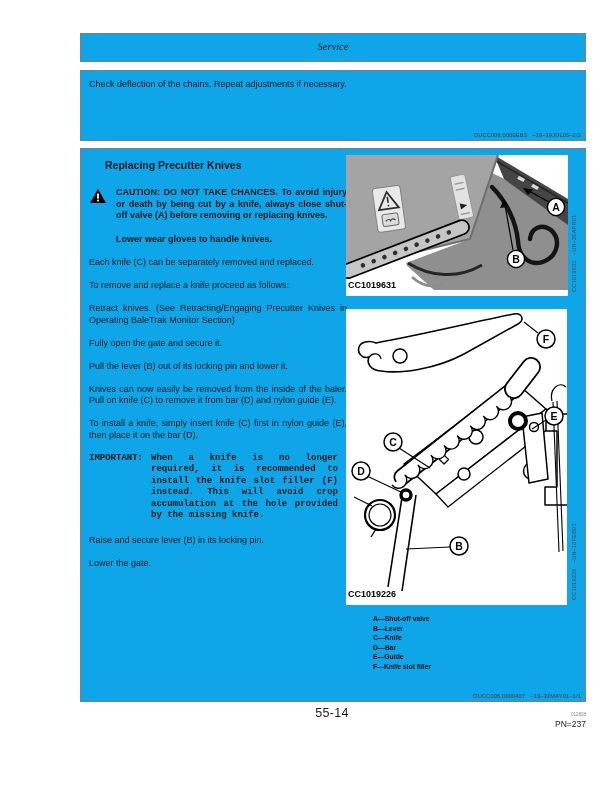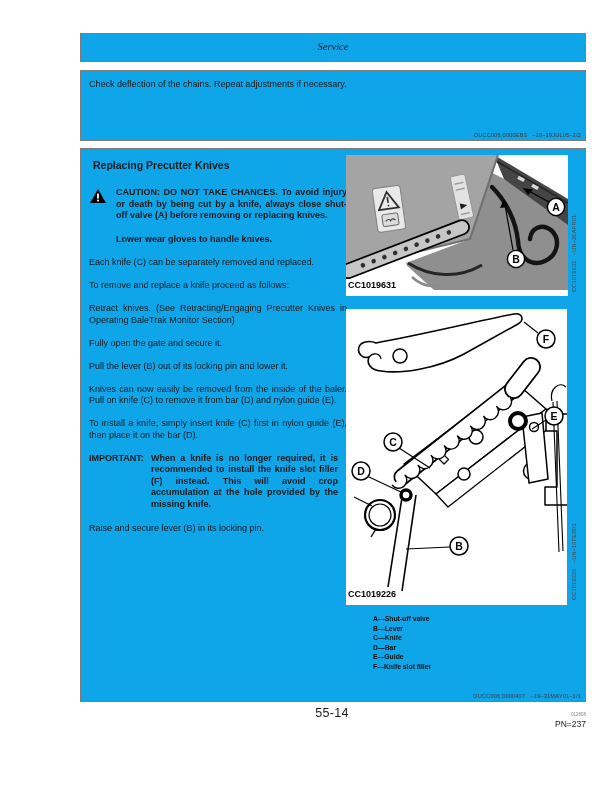--- a/index.html
+++ b/index.html
@@ -7,26 +7,26 @@
         font-family:"Liberation Sans",sans-serif;color:#1a1a1a;overflow:hidden;}
   .box{position:absolute;left:80px;width:504px;border:1px solid #7d7d7d;background:#0ea5e9;}
   .header-box{top:33px;height:27px;}
   .header-title{position:absolute;left:0;right:0;top:7px;text-align:center;
         font-family:"Liberation Serif",serif;font-style:italic;font-size:10.5px;color:#222;}
   .chains-box{top:70px;height:69px;}
   .chains-text{position:absolute;left:8px;top:8px;width:260px;font-size:9px;line-height:11.5px;text-align:justify;}
   .code{position:absolute;right:4px;bottom:2px;font-size:5.6px;color:#3c3c3c;white-space:pre;letter-spacing:.2px;}
   .main-box{top:148px;height:552px;}
   .left-col{position:absolute;left:8px;top:8px;width:258px;}
-  .section-title{font-size:10.5px;font-weight:bold;margin:2px 0 16px 4px;}
+  .section-title{font-size:10.5px;font-weight:bold;margin:2px 0 16px 16px;}
   .caution{position:relative;padding-left:27px;margin-bottom:12px;}
   .caution-icon{position:absolute;left:1px;top:2px;width:16px;height:14px;}
   .caution p{font-size:9px;font-weight:bold;line-height:11.5px;margin:0 0 12px 0;text-align:justify;}
   .para{font-size:9px;line-height:11.5px;margin:0 0 11.5px 0;text-align:justify;}
-  .important{display:flex;margin:2px 9px 13px 0;}
+  .important{display:flex;margin:2px 9px 13px 0;font-family:Liberation Mono, monospace;}
   .important-label{font-size:9px;font-weight:bold;width:62px;flex:none;}
   .important-text{font-size:9px;font-weight:bold;line-height:11.5px;flex:1;text-align:justify;}
   .fig{position:absolute;left:265px;background:#fff;}
   .fig1{top:6px;}
   .fig2{top:160px;}
   .side-code{position:absolute;left:490px;width:10px;font-size:5.6px;color:#4a4a4a;
         writing-mode:vertical-rl;transform:rotate(180deg);white-space:pre;letter-spacing:.2px;}
   .side1{top:12px;height:131px;}
   .side2{top:316px;height:135px;}
   .legend{position:absolute;left:292px;top:465px;}
@@ -73,20 +73,21 @@
       <p class="para">Pull the lever (B) out of its locking pin and lower it.</p>
       <p class="para">Knives can now easily be removed from the inside of the baler. Pull on knife (C) to remove it from bar (D) and nylon guide (E).</p>
       <p class="para">To install a knife, simply insert knife (C) first in nylon guide (E), then place it on the bar (D).</p>
 
       <div class="important">
         <span class="important-label">IMPORTANT:</span>
         <span class="important-text">When a knife is no longer required, it is recommended to install the knife slot filler (F) instead. This will avoid crop accumulation at the hole provided by the missing knife.</span>
       </div>
 
       <p class="para">Raise and secure lever (B) in its locking pin.</p>
+      <p class="para">Lower the gate.</p>
     </div>
 
     <div class="fig fig1">
       <svg width="222" height="137" viewBox="0 0 222 137">
         <rect x="0" y="0" width="222" height="137" fill="#ffffff"></rect>
 
         <polygon points="130,10 222,55 222,135 70,135 60,108 124,84" fill="#8f8f8f"></polygon>
 
         <polygon points="148,0 222,44 222,70 158,24" fill="#454545"></polygon>
         <line x1="150" y1="6" x2="222" y2="48" stroke="#222" stroke-width="1.5"></line>

